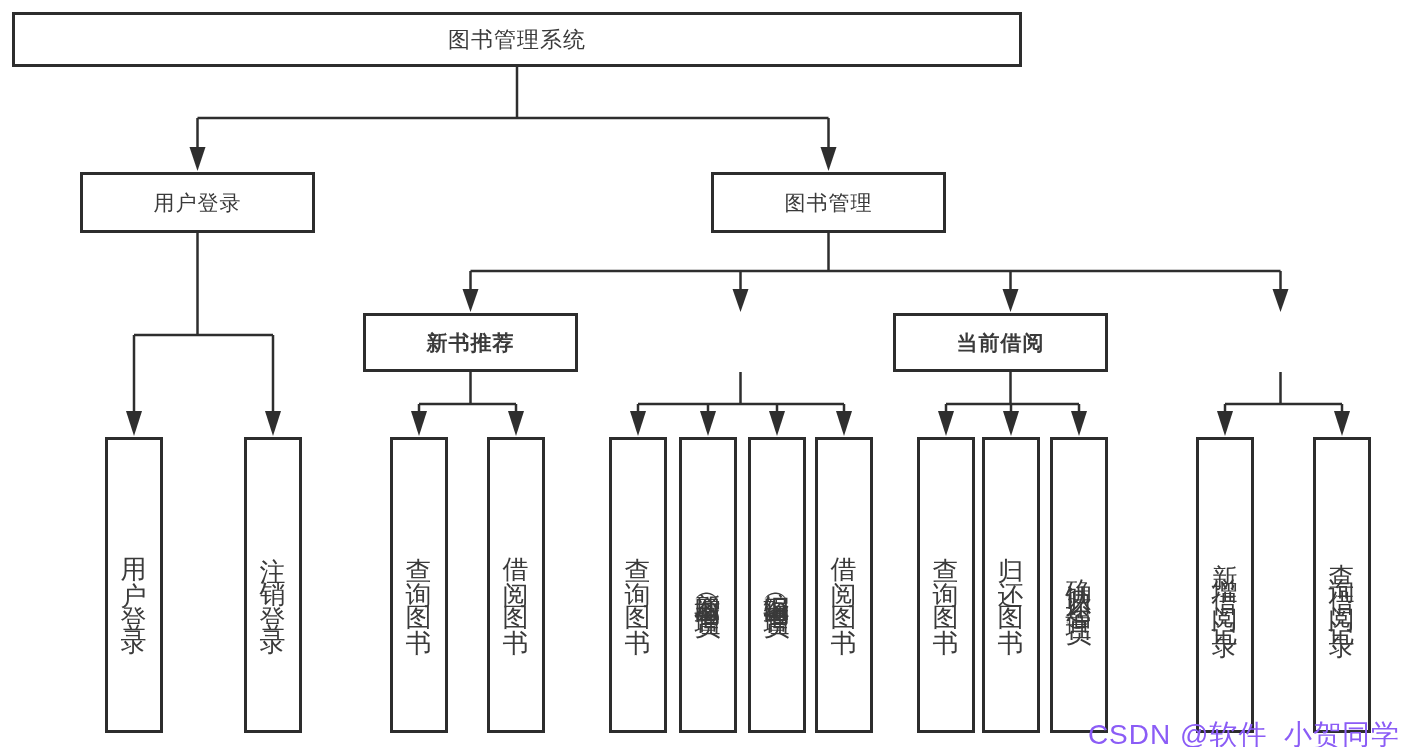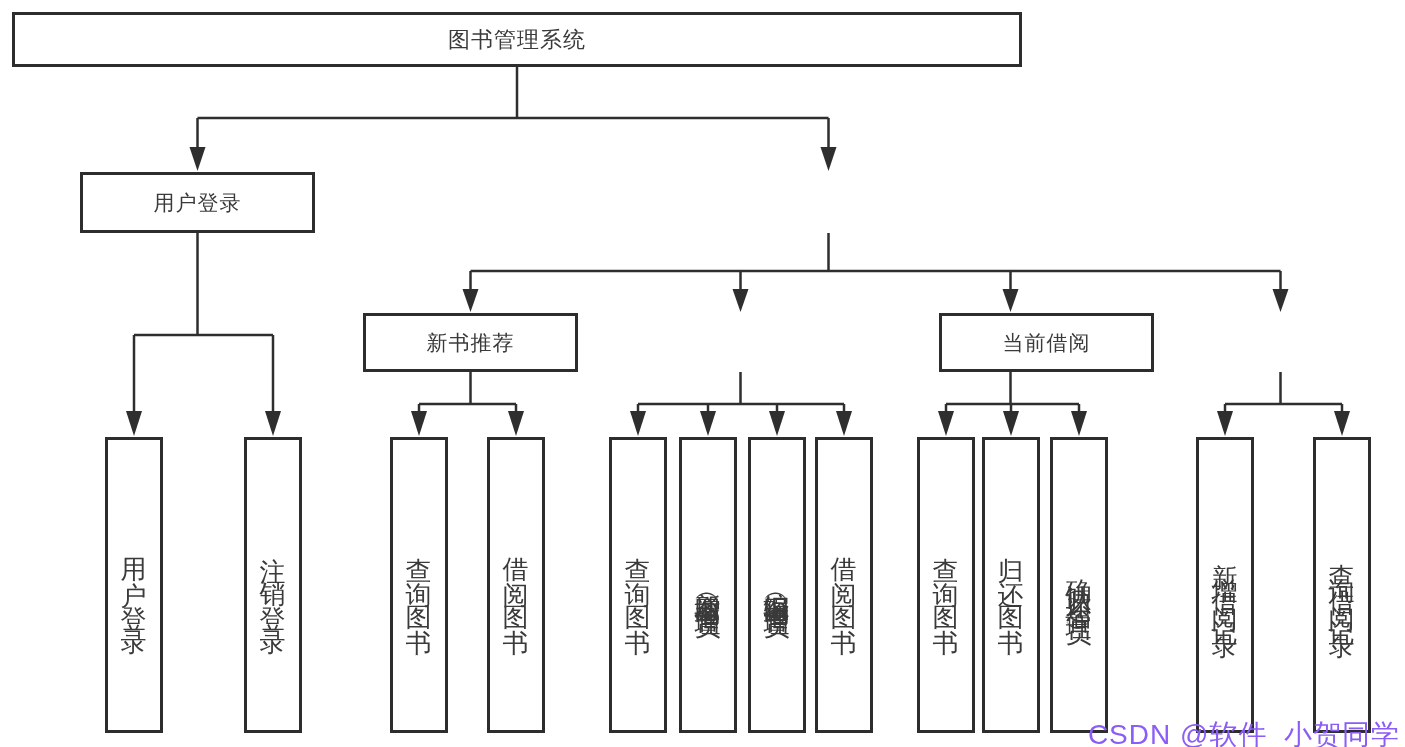--- a/index.html
+++ b/index.html
@@ -23,21 +23,21 @@
     border: 3px solid #2d2d2d;
     background: #ffffff;
     display: flex;
     align-items: center;
     justify-content: center;
     color: #3a3a3a;
     z-index: 2;
   }
   .root-box { left: 12px; top: 12px; width: 1010px; height: 55px; font-size: 22px; letter-spacing: 1px; }
   .l2-box  { top: 172px; width: 235px; height: 61px; font-size: 21px; letter-spacing: 1px; }
-  .l3-box  { top: 313px; width: 215px; height: 59px; font-size: 21px; letter-spacing: 1px; }
+  .l3-box  { top: 313px; width: 215px; height: 59px; font-size: 21px; letter-spacing: 1px; font-weight: bold; }
   .leaf    { top: 437px; width: 58px; height: 296px; }
   .vtext {
     writing-mode: vertical-rl;
     text-orientation: mixed;
     font-size: 26px;
     line-height: 1;
     white-space: nowrap;
   }
   .sp-wide  { letter-spacing: 24px; }
   .sp-mid   { letter-spacing: 14px; }
@@ -122,25 +122,28 @@
     </g>
   </svg>
 
   <div class="box root-box">
     <span>图书管理系统</span>
   </div>
 
   <div class="box l2-box" style="left:80px">
     <span>用户登录</span>
   </div>
+  <div class="box l2-box" style="left:711px">
+    <span>图书管理</span>
+  </div>
 
   <div class="box l3-box" style="left:363px">
     <span>新书推荐</span>
   </div>
-  <div class="box l3-box" style="left:939px">
+  <div class="box l3-box" style="left:893px">
     <span>当前借阅</span>
   </div>
 
   <div class="box leaf" style="left:105px">
     <span class="vtext sp-wide">用户登录</span>
   </div>
   <div class="box leaf" style="left:244px">
     <span class="vtext sp-wide">注销登录</span>
   </div>
 

